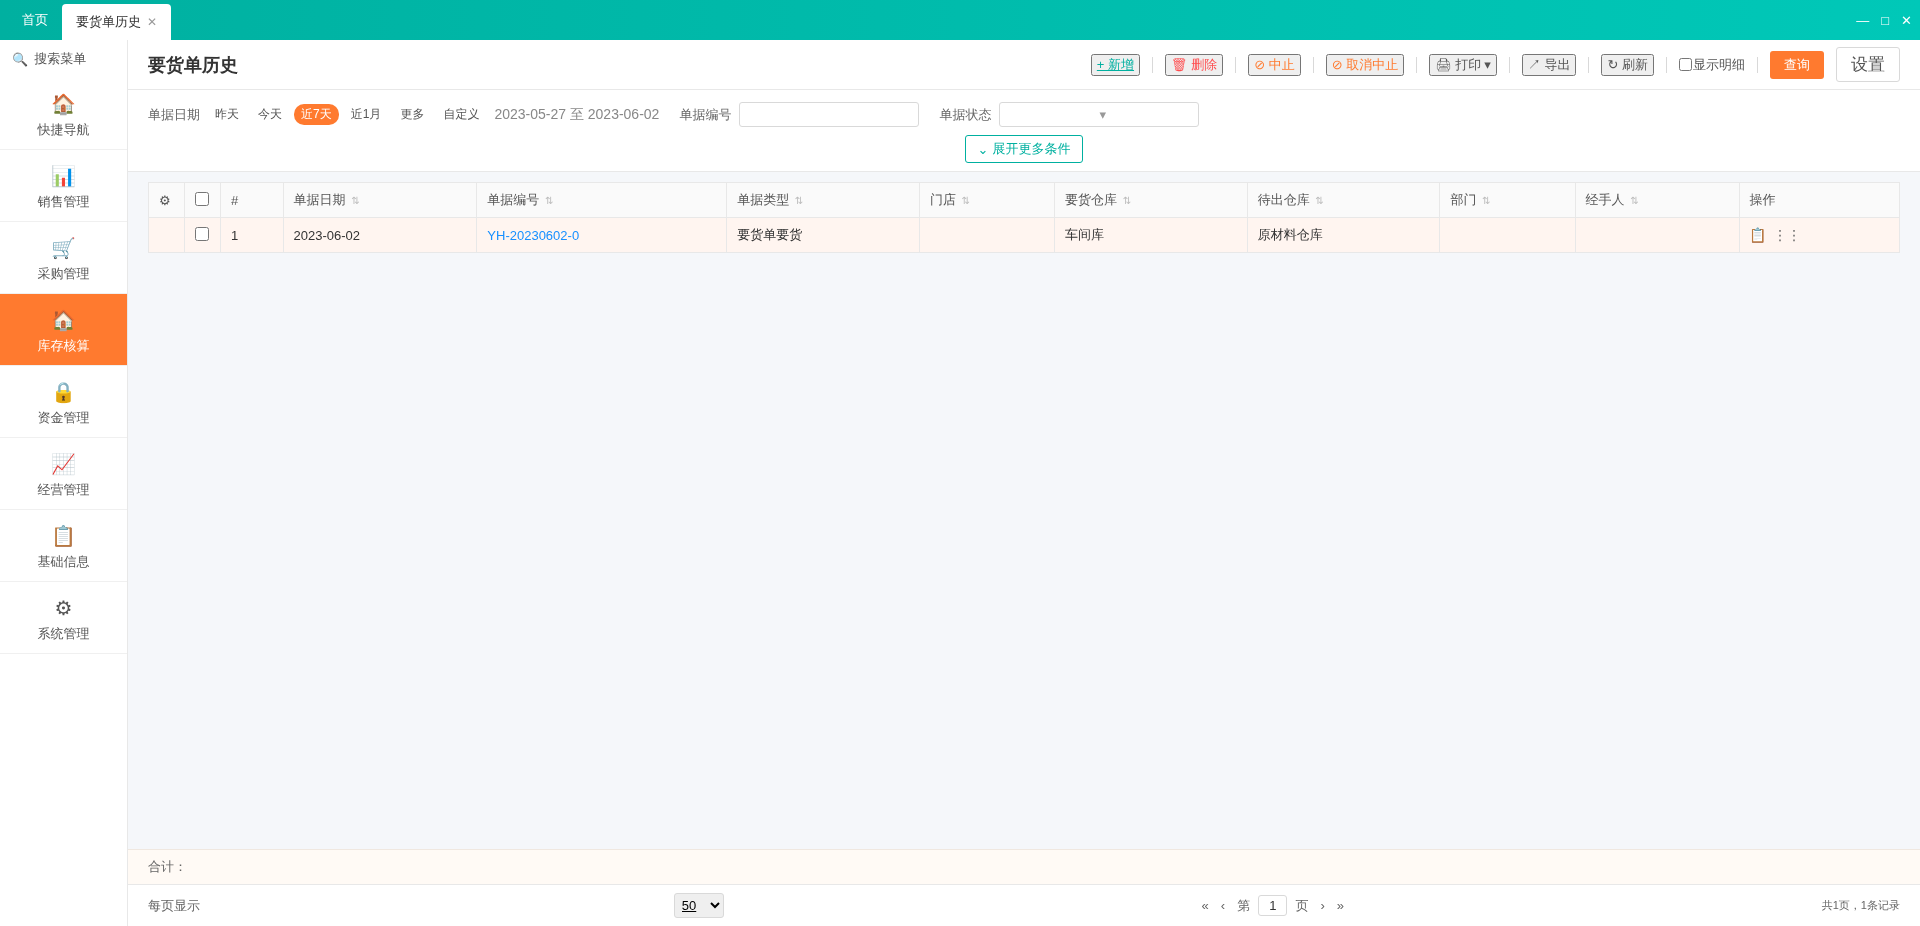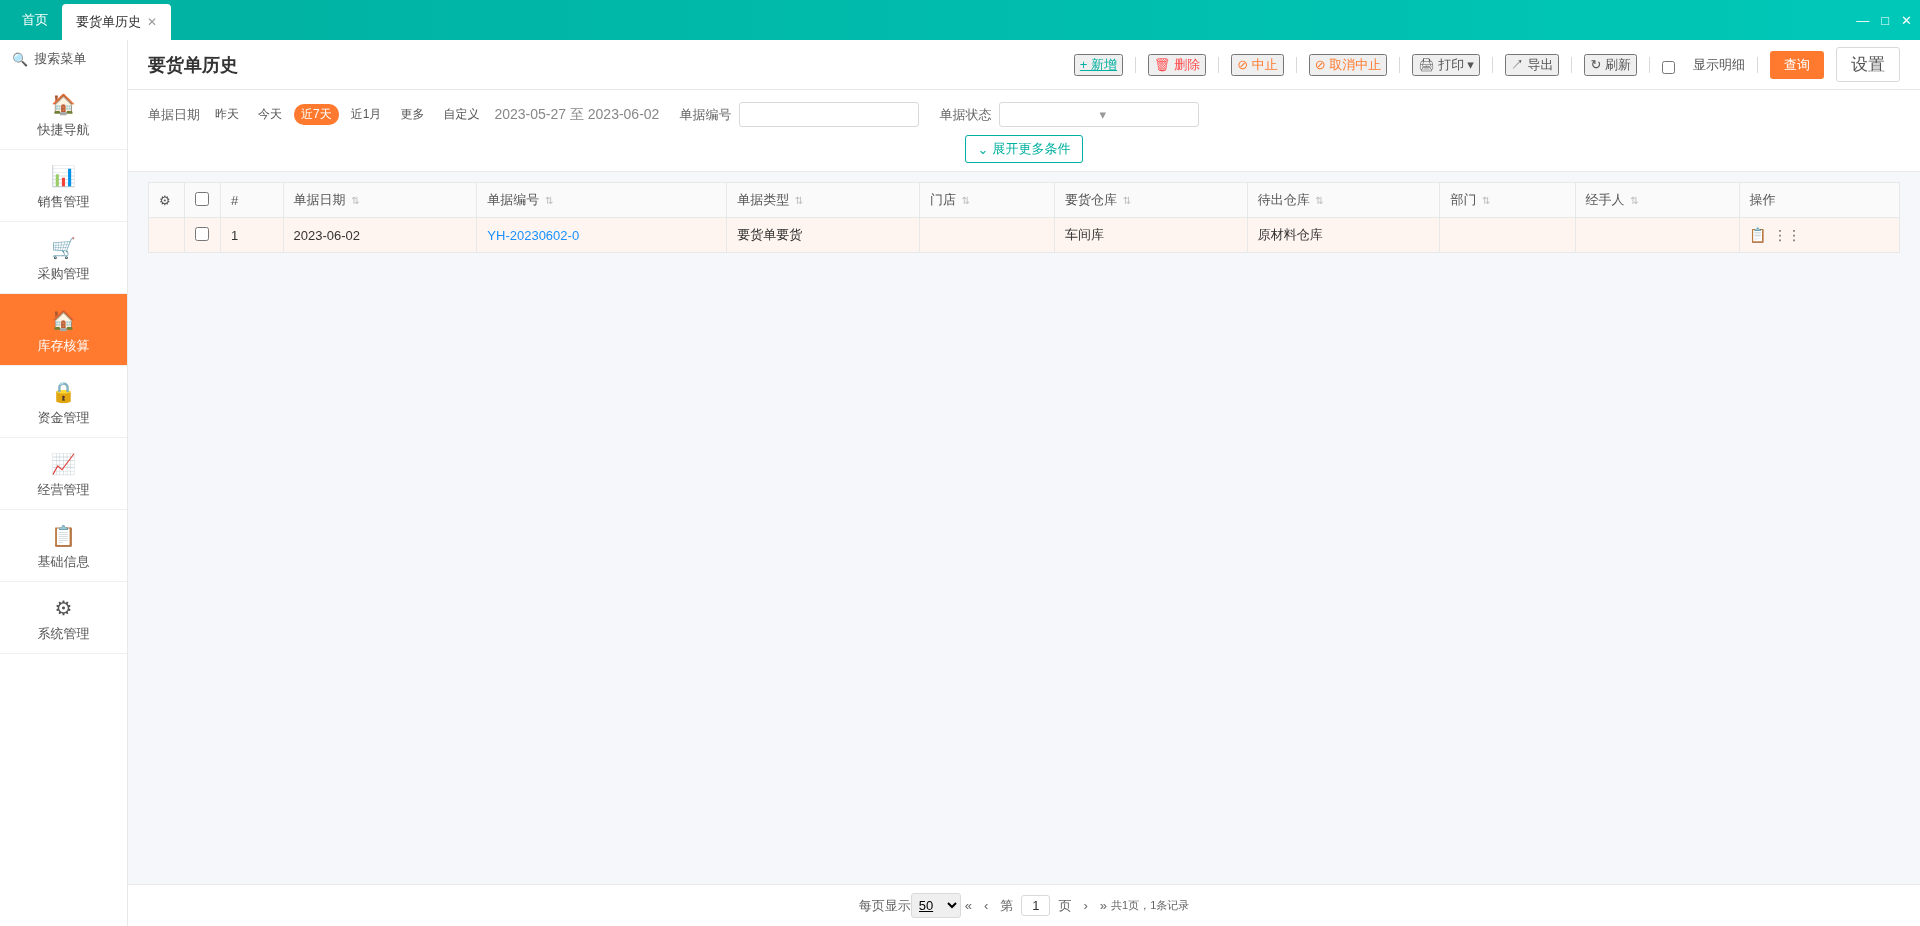--- a/index.html
+++ b/index.html
@@ -149,22 +149,22 @@
       background: #fff;
       color: #555;
       border: 1px solid #d9d9d9;
       padding: 5px 14px;
       border-radius: 3px;
       cursor: pointer;
       font-size: 17px;
     }
     .show-detail {
       display: flex;
-      align-items: flex-end;
-      gap: 18px;
+      align-items: center;
+      gap: 1px;
       color: #555;
       font-size: 12px;
     }
 
     
     .filter-area {
       background: #fff;
       padding: 12px 20px 8px;
       border-bottom: 1px solid #e8e8e8;
       flex-shrink: 0;
@@ -291,21 +291,21 @@
     }
     .summary-label { color: #666; font-size: 13px; }
 
     
     .pagination-bar {
       background: #fff;
       border-top: 1px solid #e8e8e8;
       padding: 8px 20px;
       display: flex;
       align-items: center;
-      justify-content: center;
+      justify-content: space-between;
       gap: 0;
       flex-shrink: 0;
     }
     .page-size-label { color: #666; }
     .page-size-select {
       border: 1px solid #d9d9d9;
       border-radius: 3px;
       padding: 3px 3px;
       font-size: 13px;
       cursor: pointer;
@@ -538,20 +538,23 @@
               <div class="row-actions">
                 <span class="row-action-btn">📋</span>
                 <span class="row-action-btn">⋮⋮</span>
               </div>
             </td>
           </tr>
         </tbody>
       </table>
     </div>
 
+    <div class="footer-summary">
+      <span class="summary-label">合计：</span>
+    </div>
 
     <div class="pagination-bar">
       <span class="page-size-label">每页显示</span>
       <select class="page-size-select">
         <option value="20">20</option>
         <option value="50" selected="">50</option>
         <option value="100">100</option>
       </select>
       <div class="page-nav">
         <span>«</span>

